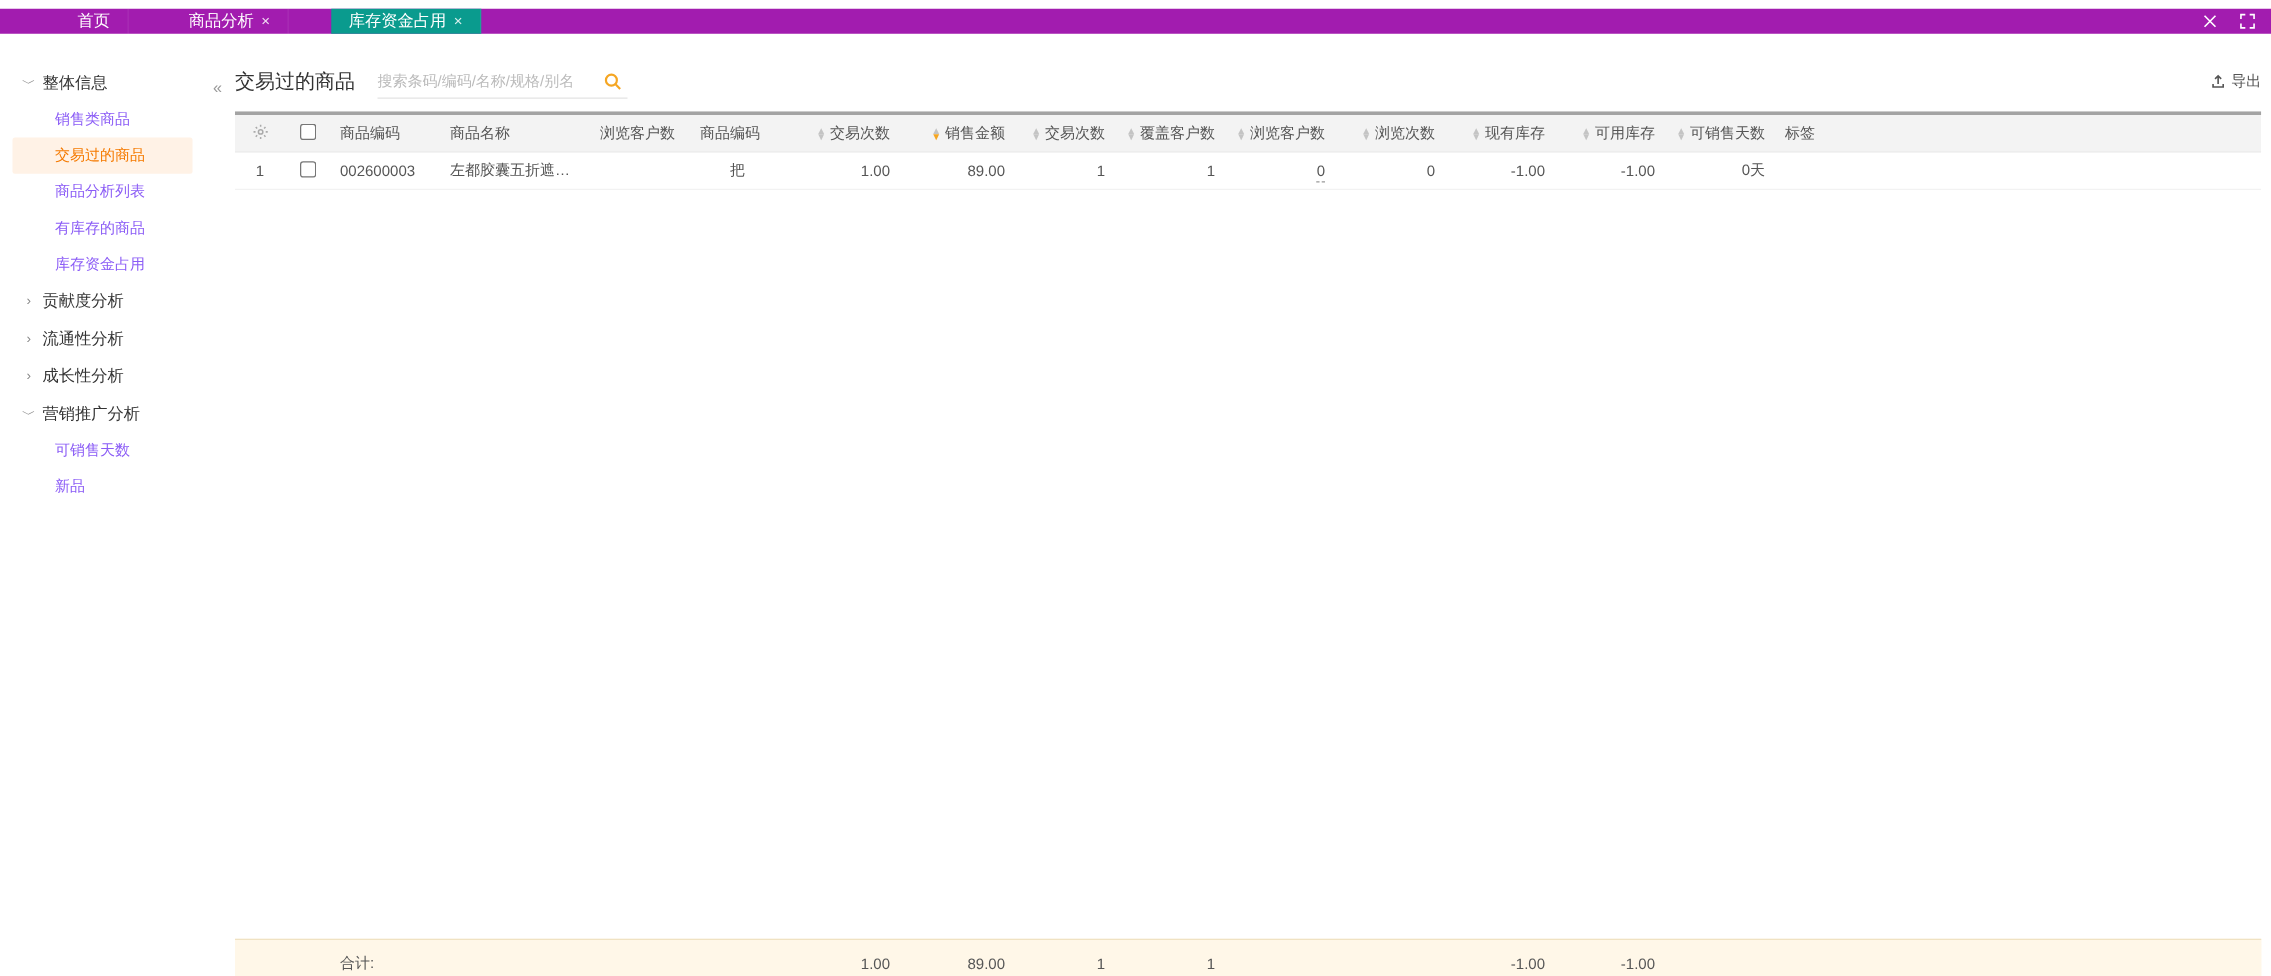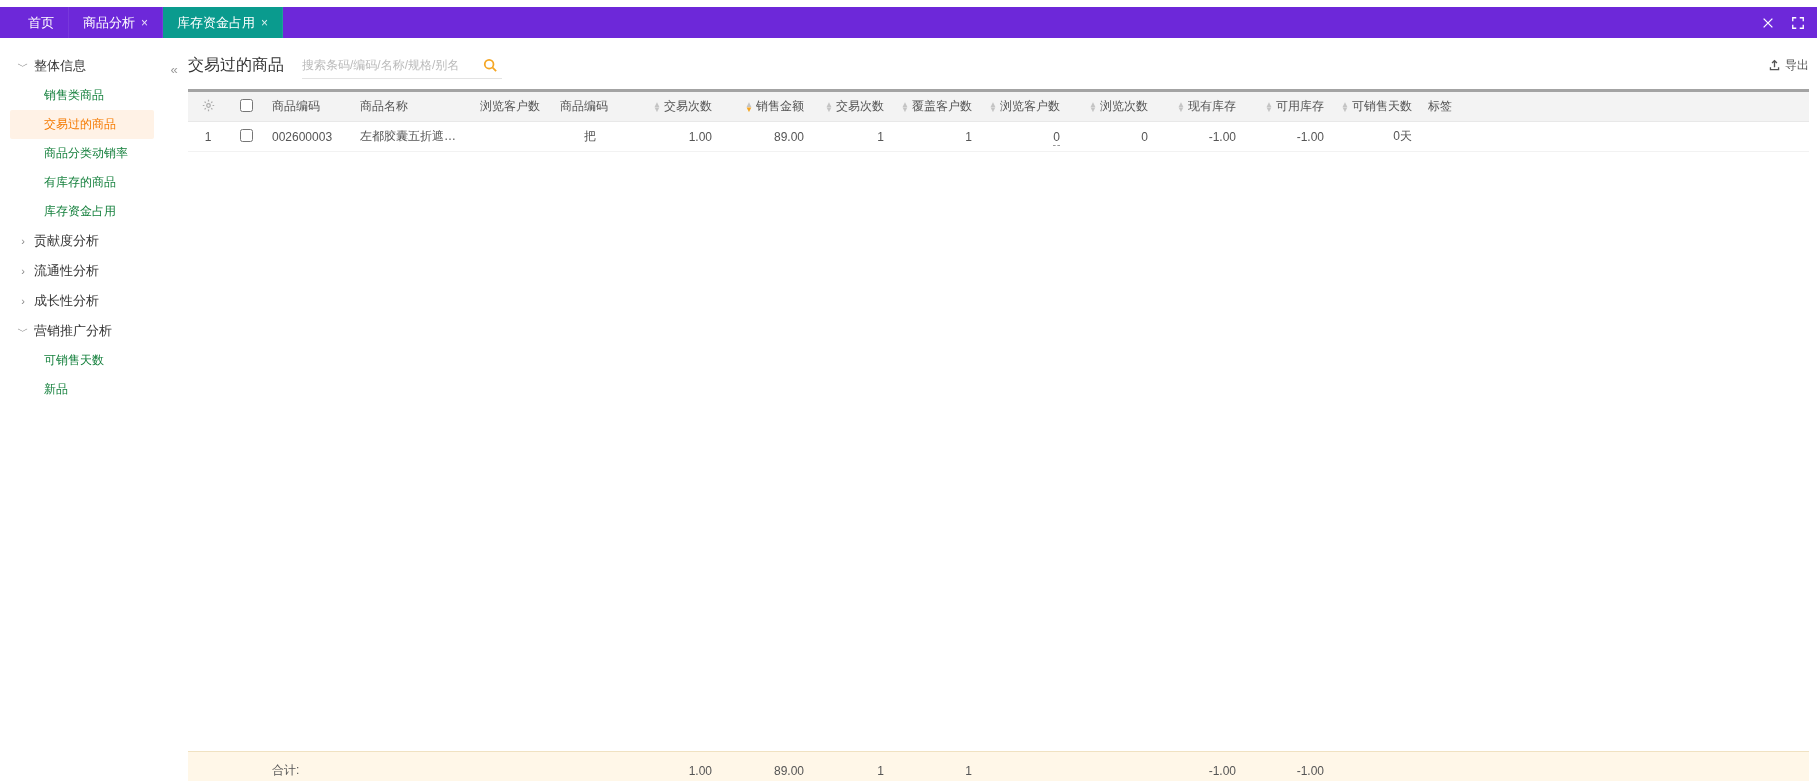--- a/index.html
+++ b/index.html
@@ -1,25 +1,26 @@
 <!DOCTYPE html>
 <html><head>
 <meta charset="utf-8">
 <style>
   * { box-sizing: border-box; margin: 0; padding: 0; }
   html, body { width: 100%; height: 100%; font-family: "Microsoft YaHei", -apple-system, sans-serif; font-size: 12px; color: #333; background: #fff; }
   body { overflow: hidden; }
 
   
   .tab-bar {
-    height: 31px;
-    background: #6d28d9;
+    height: 20px;
+    background: #a21caf;
     display: flex;
     align-items: stretch;
     position: relative;
+    gap: 34px;
   }
   .spacer-left { width: 14px; }
   .tab {
     display: flex;
     align-items: center;
     padding: 0 14px;
     color: #fff;
     font-size: 13px;
     gap: 6px;
     cursor: pointer;
@@ -60,21 +61,21 @@
   }
   .side-group {
     display: flex; align-items: center;
     padding: 6px 4px 6px 8px;
     color: #333; font-size: 13px; gap: 6px;
     cursor: pointer;
   }
   .side-group .chev { width: 10px; display: inline-flex; justify-content: center; color: #888; font-size: 11px; }
   .side-item {
     padding: 6px 4px 6px 34px;
-    font-size: 12px; color: #15803d;
+    font-size: 12px; color: #8b5cf6;
     cursor: pointer;
     border-radius: 2px;
   }
   .side-item.active { background: #fff2e6; color: #f57a00; }
 
   
   .collapse-col {
     width: 28px;
     display: flex; align-items: flex-start; justify-content: center;
     padding-top: 18px;
@@ -223,21 +224,21 @@
 </div>
 
 <div class="main">
   <div class="sidebar">
     <div class="side-group">
       <span class="chev">﹀</span>
       <span>整体信息</span>
     </div>
     <div class="side-item">销售类商品</div>
     <div class="side-item active">交易过的商品</div>
-    <div class="side-item">商品分类动销率</div>
+    <div class="side-item">商品分析列表</div>
     <div class="side-item">有库存的商品</div>
     <div class="side-item">库存资金占用</div>
 
     <div class="side-group">
       <span class="chev">›</span>
       <span>贡献度分析</span>
     </div>
     <div class="side-group">
       <span class="chev">›</span>
       <span>流通性分析</span>

